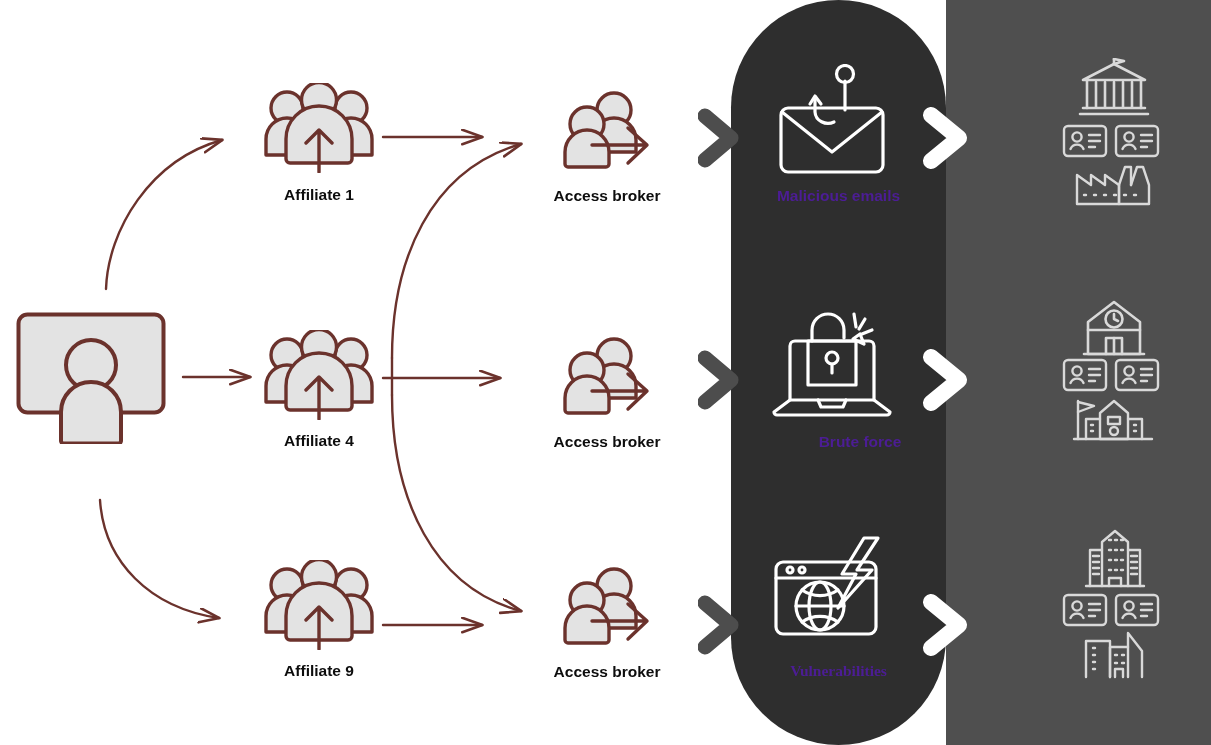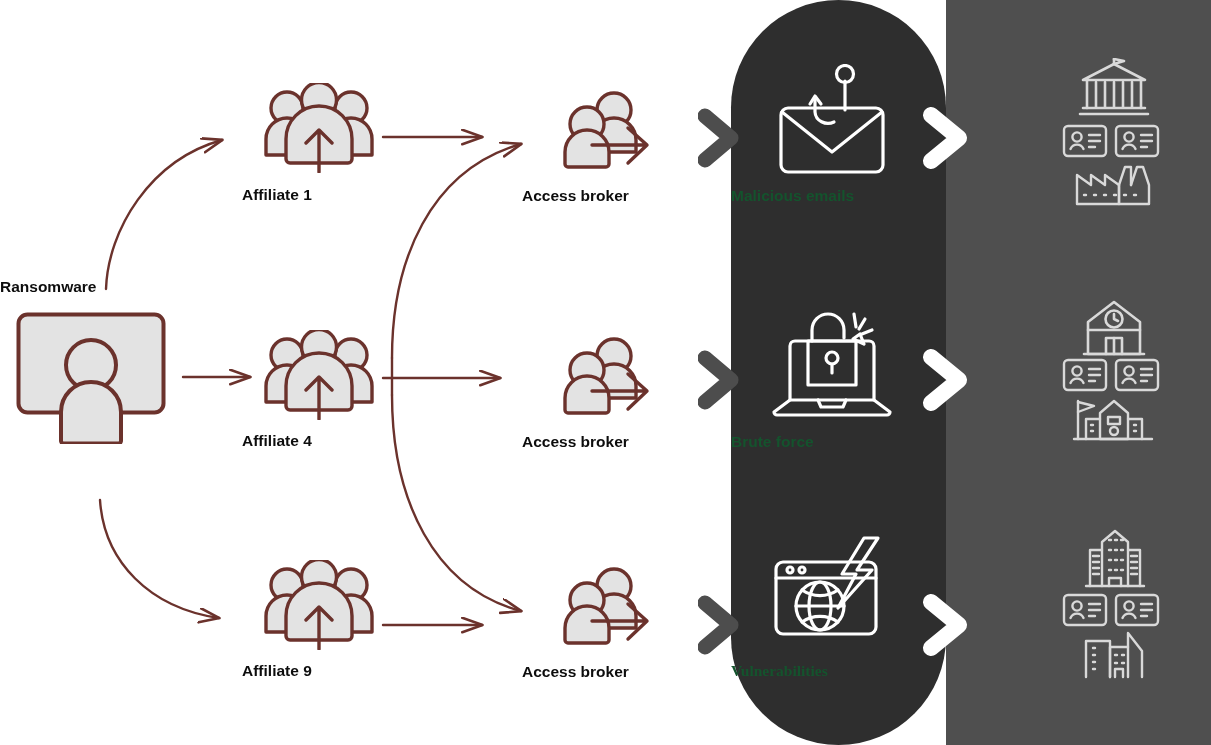--- a/index.html
+++ b/index.html
@@ -35,27 +35,28 @@
     height: 745px;
     background: #2e2e2e;
     border-radius: 108px;
   }
 
   
   .abs { position: absolute; }
 
   .label {
     position: absolute;
+    text-align: center;
     font-weight: bold;
     font-size: 15.5px;
     line-height: 20px;
     color: #0d0d0d;
     white-space: pre-line;
   }
-  .label.light { color: #14532d; }
+  .label.light { color: #4c1d95; }
 
   .icon-box { position: absolute; }
   .icon-box svg { display: block; }
 </style>
 </head>
 <body>
 
 <div id="canvas">
 
   <div class="panel-gray"></div>
@@ -81,21 +82,20 @@
 
       <path d="M383,625 L482,625"></path>
 
       <path d="M392,358 C392,260 430,170 521,144"></path>
       <path d="M392,395 C392,500 434,588 521,611"></path>
     </g>
 
     <path d="M392,358 L392,395" fill="none" stroke="#6b322c" stroke-width="2.4" stroke-linecap="round"></path>
   </svg>
 
-  <div class="label" style="left:0px; top:277px; width:182px;">Ransomware</div>
 
   <div class="icon-box" style="left:16px; top:312px;">
     <svg width="150" height="132" viewBox="0 0 150 132">
       <rect x="2.5" y="2.5" width="145" height="98" rx="9" ry="9" fill="#e3e3e3" stroke="#6b322c" stroke-width="4"></rect>
       <circle cx="75" cy="53" r="25" fill="#e3e3e3" stroke="#6b322c" stroke-width="4"></circle>
       <path d="M45,129 L45,100 A30,30 0 0,1 105,100 L105,129 A3,3 0 0,1 102,131.5 L48,131.5 A3,3 0 0,1 45,129 Z" fill="#e3e3e3" stroke="#6b322c" stroke-width="4" stroke-linejoin="round"></path>
     </svg>
   </div>
 
 

